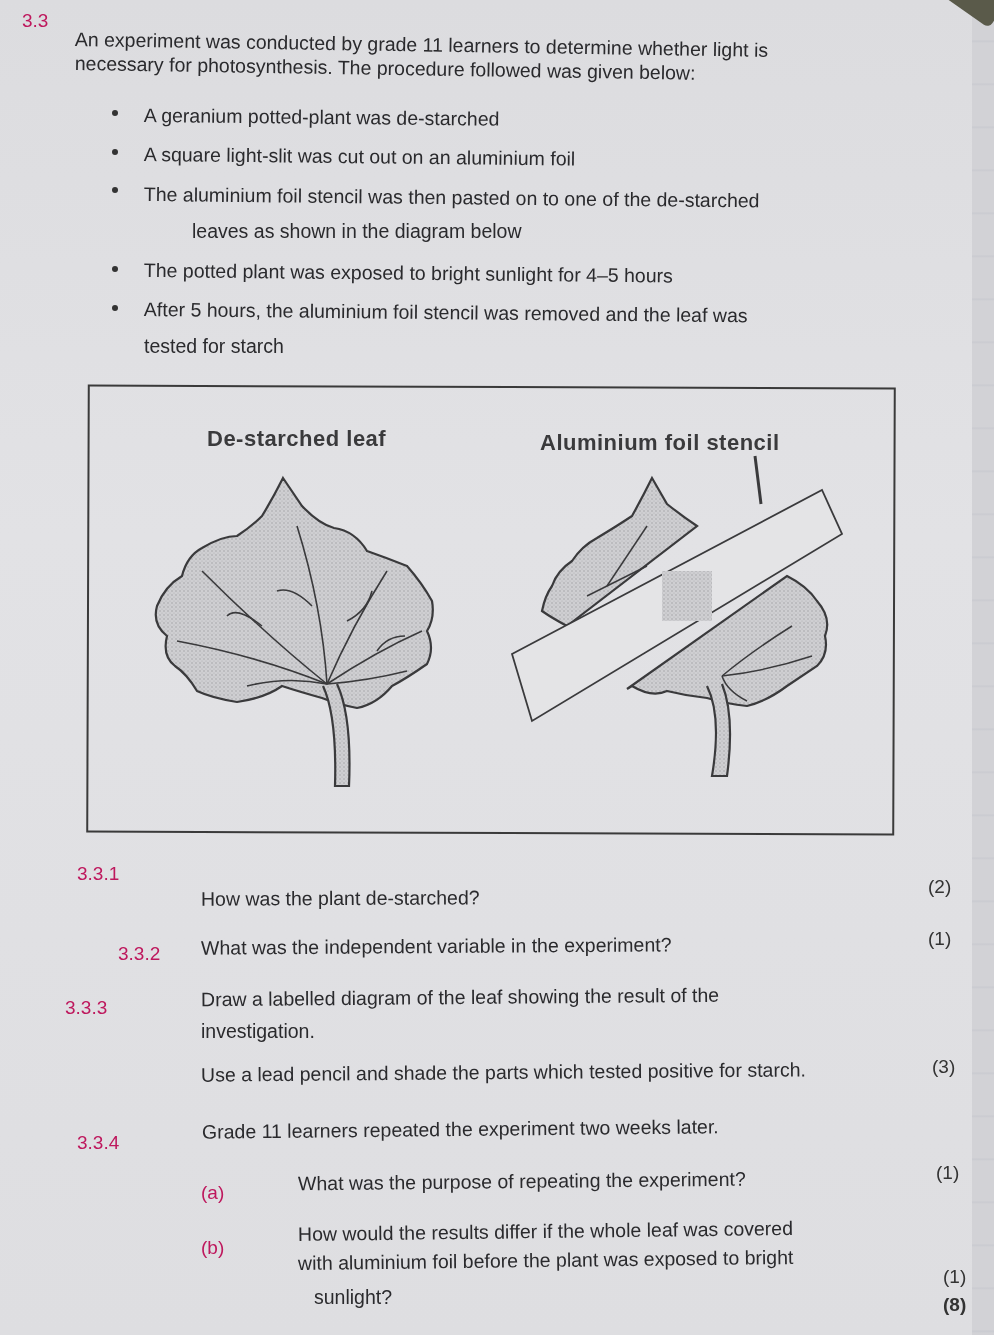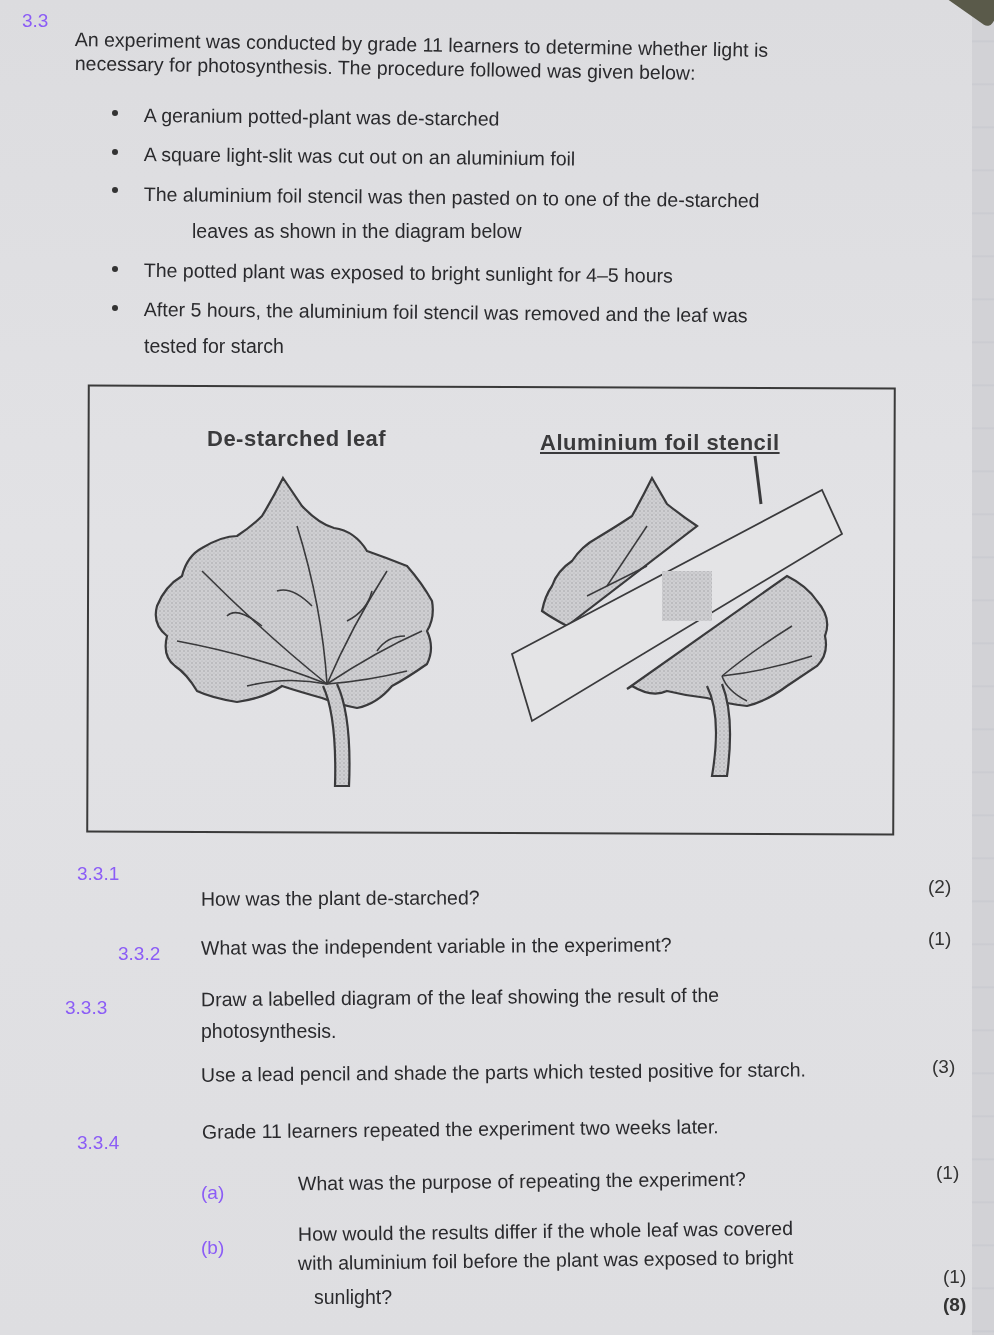--- a/index.html
+++ b/index.html
@@ -16,21 +16,21 @@
   }
   .edge {
     position: absolute; right: 0; top: 0; width: 22px; height: 1335px;
     background: repeating-linear-gradient(180deg, #d2d2d6 0px, #d2d2d6 40px, #c9cad0 41px, #d2d2d6 43px);
   }
   .pen {
     position: absolute; right: -10px; top: -20px; width: 60px; height: 34px;
     background: #5a5a4a; transform: rotate(35deg); border-radius: 6px;
   }
   .abs { position: absolute; }
-  .qnum { font-size: 19px; color: #8b5cf6; }
+  .qnum { font-size: 19px; color: #be185d; }
   .txt { font-size: 19.5px; line-height: 24px; color: #2a2a2d; }
   .bullet {
     position: absolute; width: 6px; height: 6px; border-radius: 50%; background: #333;
   }
   .figure {
     position: absolute; left: 87px; top: 386px; width: 804px; height: 444px;
     border: 2px solid #3a3a3a; transform: rotate(0.2deg);
   }
   .fig-label { font-size: 22px; font-weight: bold; color: #3a3a3c; letter-spacing: 0.5px; }
   .marks { font-size: 19px; color: #333; }
@@ -66,21 +66,21 @@
   </div>
   <div>
     <span class="bullet" style="left:112px; top:305px;"></span>
     <div class="abs txt" style="left:144px; top:297px; transform:rotate(0.6deg); transform-origin:left top;">After 5 hours, the aluminium foil stencil was removed and the leaf was</div>
     <div class="abs txt" style="left:144px; top:334px;">tested for starch</div>
   </div>
 </div>
 
 <div class="figure"></div>
 <div class="abs fig-label" style="left:207px; top:426px;">De-starched leaf</div>
-<div class="abs fig-label" style="left:540px; top:430px;text-decoration:underline;">Aluminium foil stencil</div>
+<div class="abs fig-label" style="left:540px; top:430px;">Aluminium foil stencil</div>
 
 <svg class="abs" style="left:87px; top:386px;" width="806" height="446">
   <defs>
     <pattern id="stip" width="4" height="4" patternUnits="userSpaceOnUse">
       <rect width="4" height="4" fill="#cfcfd2"></rect>
       <circle cx="1" cy="1" r="0.7" fill="#9a9a9e"></circle>
       <circle cx="3" cy="3" r="0.5" fill="#a8a8ac"></circle>
     </pattern>
   </defs>
 
@@ -130,21 +130,21 @@
 
 <div>
   <div class="abs qnum" style="left:77px; top:943px;margin-left:41px;">3.3.2</div>
   <div class="abs txt" style="left:201px; top:934px; transform:rotate(-0.4deg);">What was the independent variable in the experiment?</div>
   <div class="abs marks" style="left:928px; top:928px;">(1)</div>
 </div>
 
 <div>
   <div class="abs qnum" style="left:65px; top:997px;">3.3.3</div>
   <div class="abs txt" style="left:201px; top:985px; transform:rotate(-0.5deg);">Draw a labelled diagram of the leaf showing the result of the</div>
-  <div class="abs txt" style="left:201px; top:1019px;">photosynthesis.</div>
+  <div class="abs txt" style="left:201px; top:1019px;">investigation.</div>
   <div class="abs txt" style="left:201px; top:1060px; transform:rotate(-0.5deg);">Use a lead pencil and shade the parts which tested positive for starch.</div>
   <div class="abs marks" style="left:932px; top:1056px;">(3)</div>
 </div>
 
 <div>
   <div class="abs qnum" style="left:77px; top:1132px;">3.3.4</div>
   <div class="abs txt" style="left:202px; top:1117px; transform:rotate(-0.6deg);">Grade 11 learners repeated the experiment two weeks later.</div>
 
   <div class="abs qnum" style="left:201px; top:1182px;">(a)</div>
   <div class="abs txt" style="left:298px; top:1169px; transform:rotate(-0.6deg);">What was the purpose of repeating the experiment?</div>

